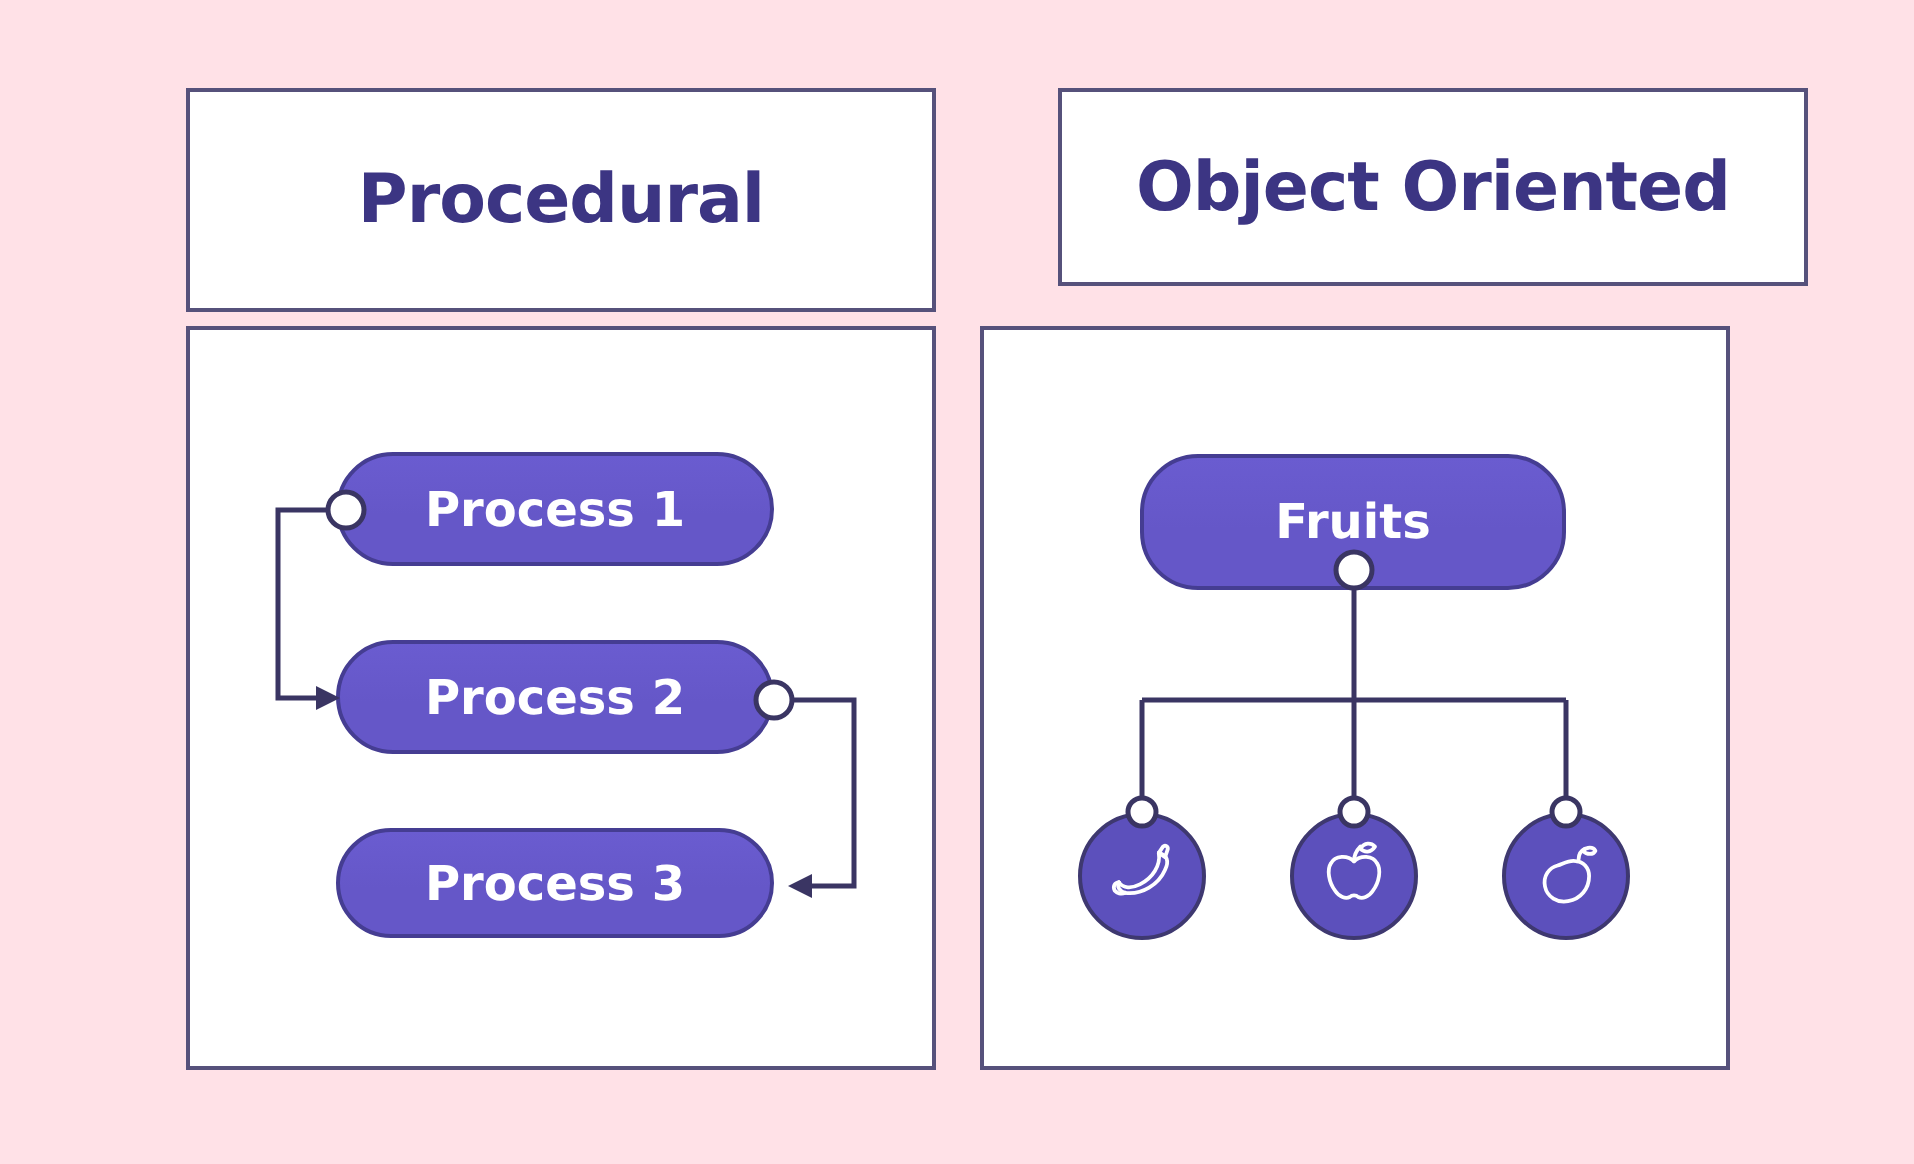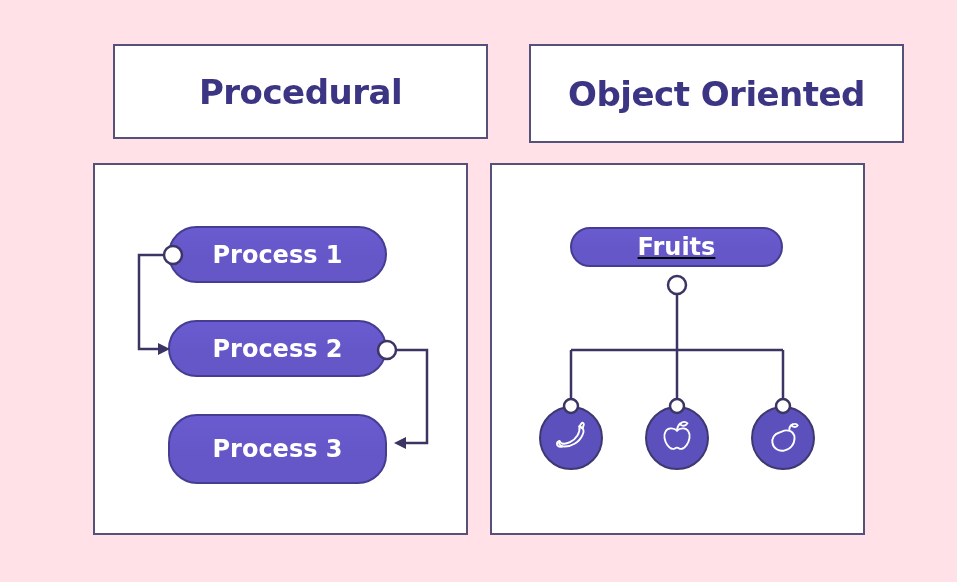--- a/index.html
+++ b/index.html
@@ -26,43 +26,43 @@
     font-weight:bold;
     letter-spacing:-0.5px;
     color:var(--color-title-text,#3C3583);
   }
   .panel{
     position:absolute;
     box-sizing:border-box;
     background:var(--color-panel-bg,#ffffff);
     border:2px solid var(--color-panel-border,#56517B);
   }
-  .tb-left{left:93px;top:44px;width:375px;height:95px;margin-left:20px;}
+  .tb-left{left:93px;top:44px;width:375px;height:112px;}
   .tb-right{left:490px;top:44px;width:375px;height:99px;margin-left:39px;}
   .panel-left{left:93px;top:163px;width:375px;height:372px;}
   .panel-right{left:490px;top:163px;width:375px;height:372px;}
 
   .pill{
     position:absolute;
     box-sizing:border-box;
     border-radius:29px;
     background:linear-gradient(180deg, #6A5CD0 0%, var(--color-pill-fill,#6557C8) 55%);
     border:2px solid var(--color-pill-border,#453D92);
     display:flex;align-items:center;justify-content:center;
     z-index:2;
   }
   .pill span{
     color:var(--color-pill-text,#ffffff);
     font-size:24px;
     font-weight:bold;
   }
   .pill-p1{left:168px;top:226px;width:219px;height:57px;}
   .pill-p2{left:168px;top:320px;width:219px;height:57px;}
-  .pill-p3{left:168px;top:414px;width:219px;height:70px;}
-  .pill-fruits{left:570px;top:227px;width:213px;height:40px;text-decoration:underline;}
+  .pill-p3{left:168px;top:414px;width:219px;height:55px;}
+  .pill-fruits{left:570px;top:227px;width:213px;height:68px;}
 
   .fruit-circle{
     position:absolute;
     box-sizing:border-box;
     width:64px;height:64px;
     border-radius:50%;
     background:var(--color-circle-fill,#5C50BC);
     border:2px solid var(--color-circle-border,#3E3870);
     display:flex;align-items:center;justify-content:center;
     z-index:2;

